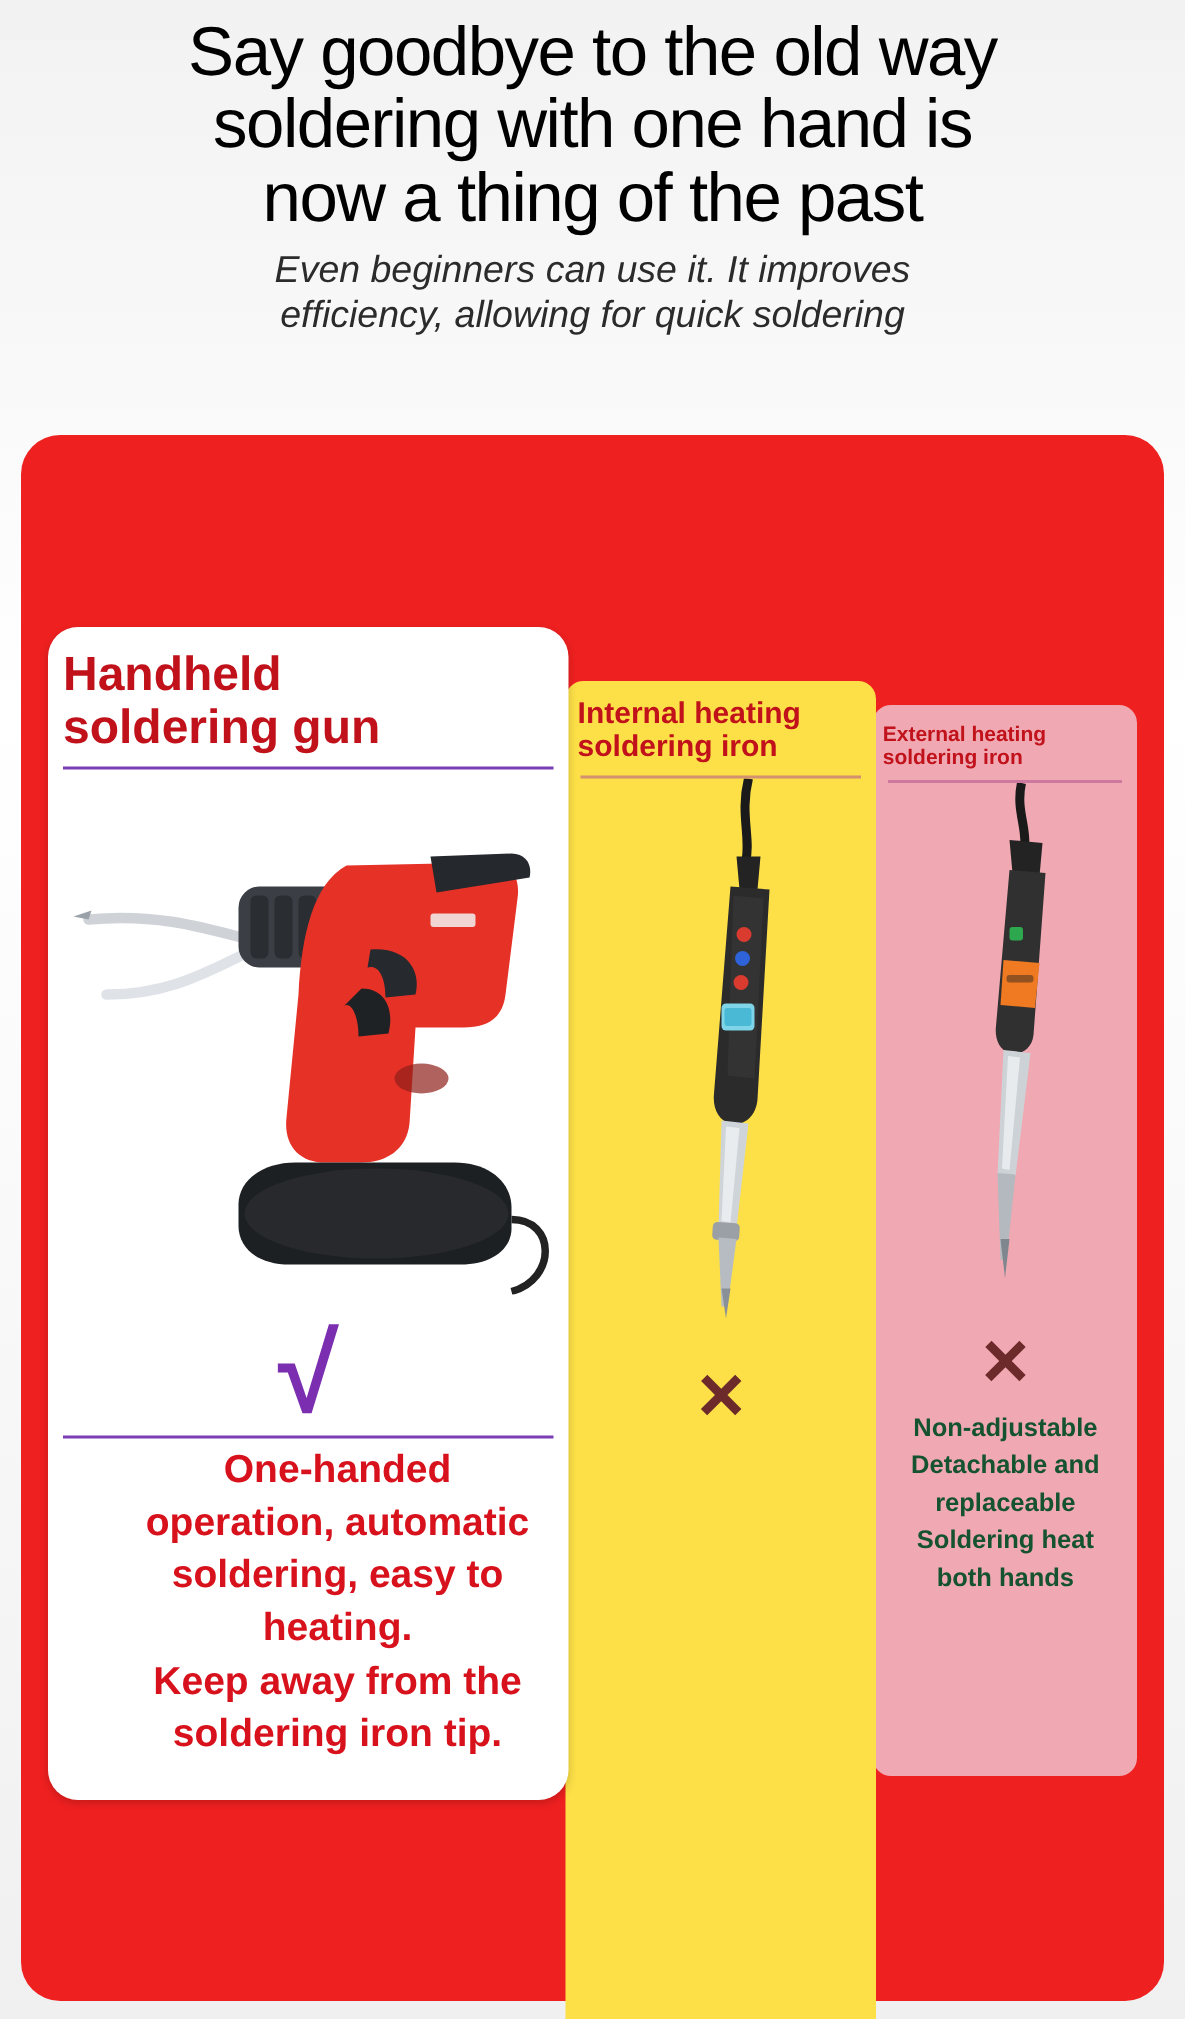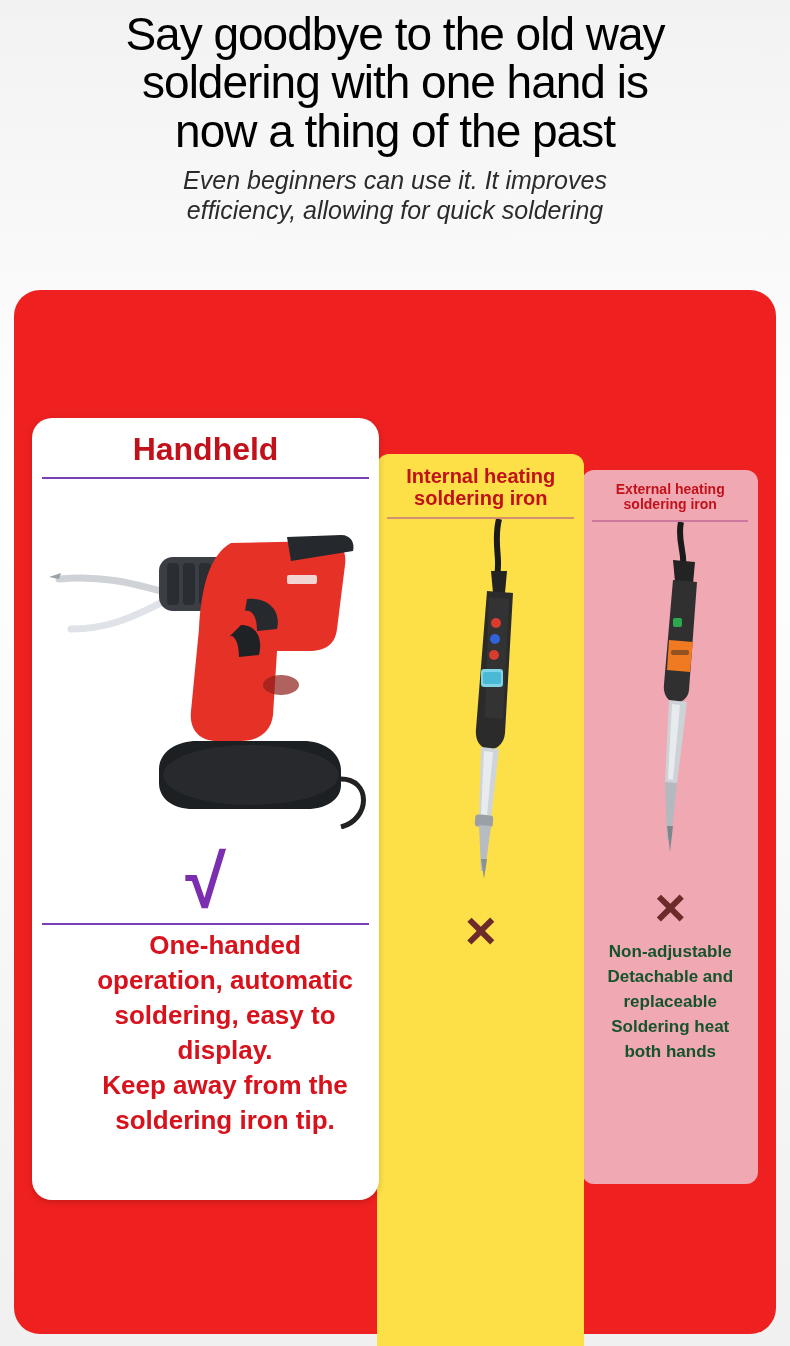--- a/index.html
+++ b/index.html
@@ -86,21 +86,21 @@
     width: 176px;
     background: #f0a8b2;
     border-radius: 12px;
     margin-left: -2px;
     margin-top: 52px;
     height: 714px;
     z-index: 1;
   }
 
   .col-title {
-    text-align: center;
+    text-align: left;
     font-weight: bold;
     color: #c1111a;
     line-height: 1.08;
   }
   .col-main .col-title {
     font-size: 32px;
     padding: 14px 10px 10px 10px;
   }
   .col-mid .col-title {
     font-size: 20px;
@@ -170,20 +170,21 @@
   <div>efficiency, allowing for quick soldering</div>
 </div>
 
 <div class="panel">
 
   <div class="cols">
 
     <div class="col col-main">
       <div class="col-title">
         <div>Handheld</div>
+        <div>soldering gun</div>
       </div>
       <div class="divider"></div>
 
       <div class="img-area">
         <svg class="ill" width="330" height="350" viewBox="0 0 330 350" aria-hidden="true">
 
           <path d="M18 100 C 60 96, 90 104, 120 112" stroke="#cfd3d8" stroke-width="7" fill="none" stroke-linecap="round"></path>
           <path d="M30 150 C 70 150, 95 136, 120 124" stroke="#dfe3e8" stroke-width="7" fill="none" stroke-linecap="round"></path>
           <path d="M18 100 L 8 98 L 20 94 Z" fill="#9aa1a8"></path>
 
@@ -210,21 +211,21 @@
         </svg>
       </div>
 
       <div class="mark mark-check">√</div>
       <div class="divider"></div>
 
       <div class="feat">
         <p>One-handed</p>
         <p>operation, automatic</p>
         <p>soldering, easy to</p>
-        <p>display.</p>
+        <p>heating.</p>
         <p>Keep away from the</p>
         <p>soldering iron tip.</p>
       </div>
     </div>
 
     <div class="col col-mid">
       <div class="col-title">
         <div>Internal heating</div>
         <div>soldering iron</div>
       </div>

